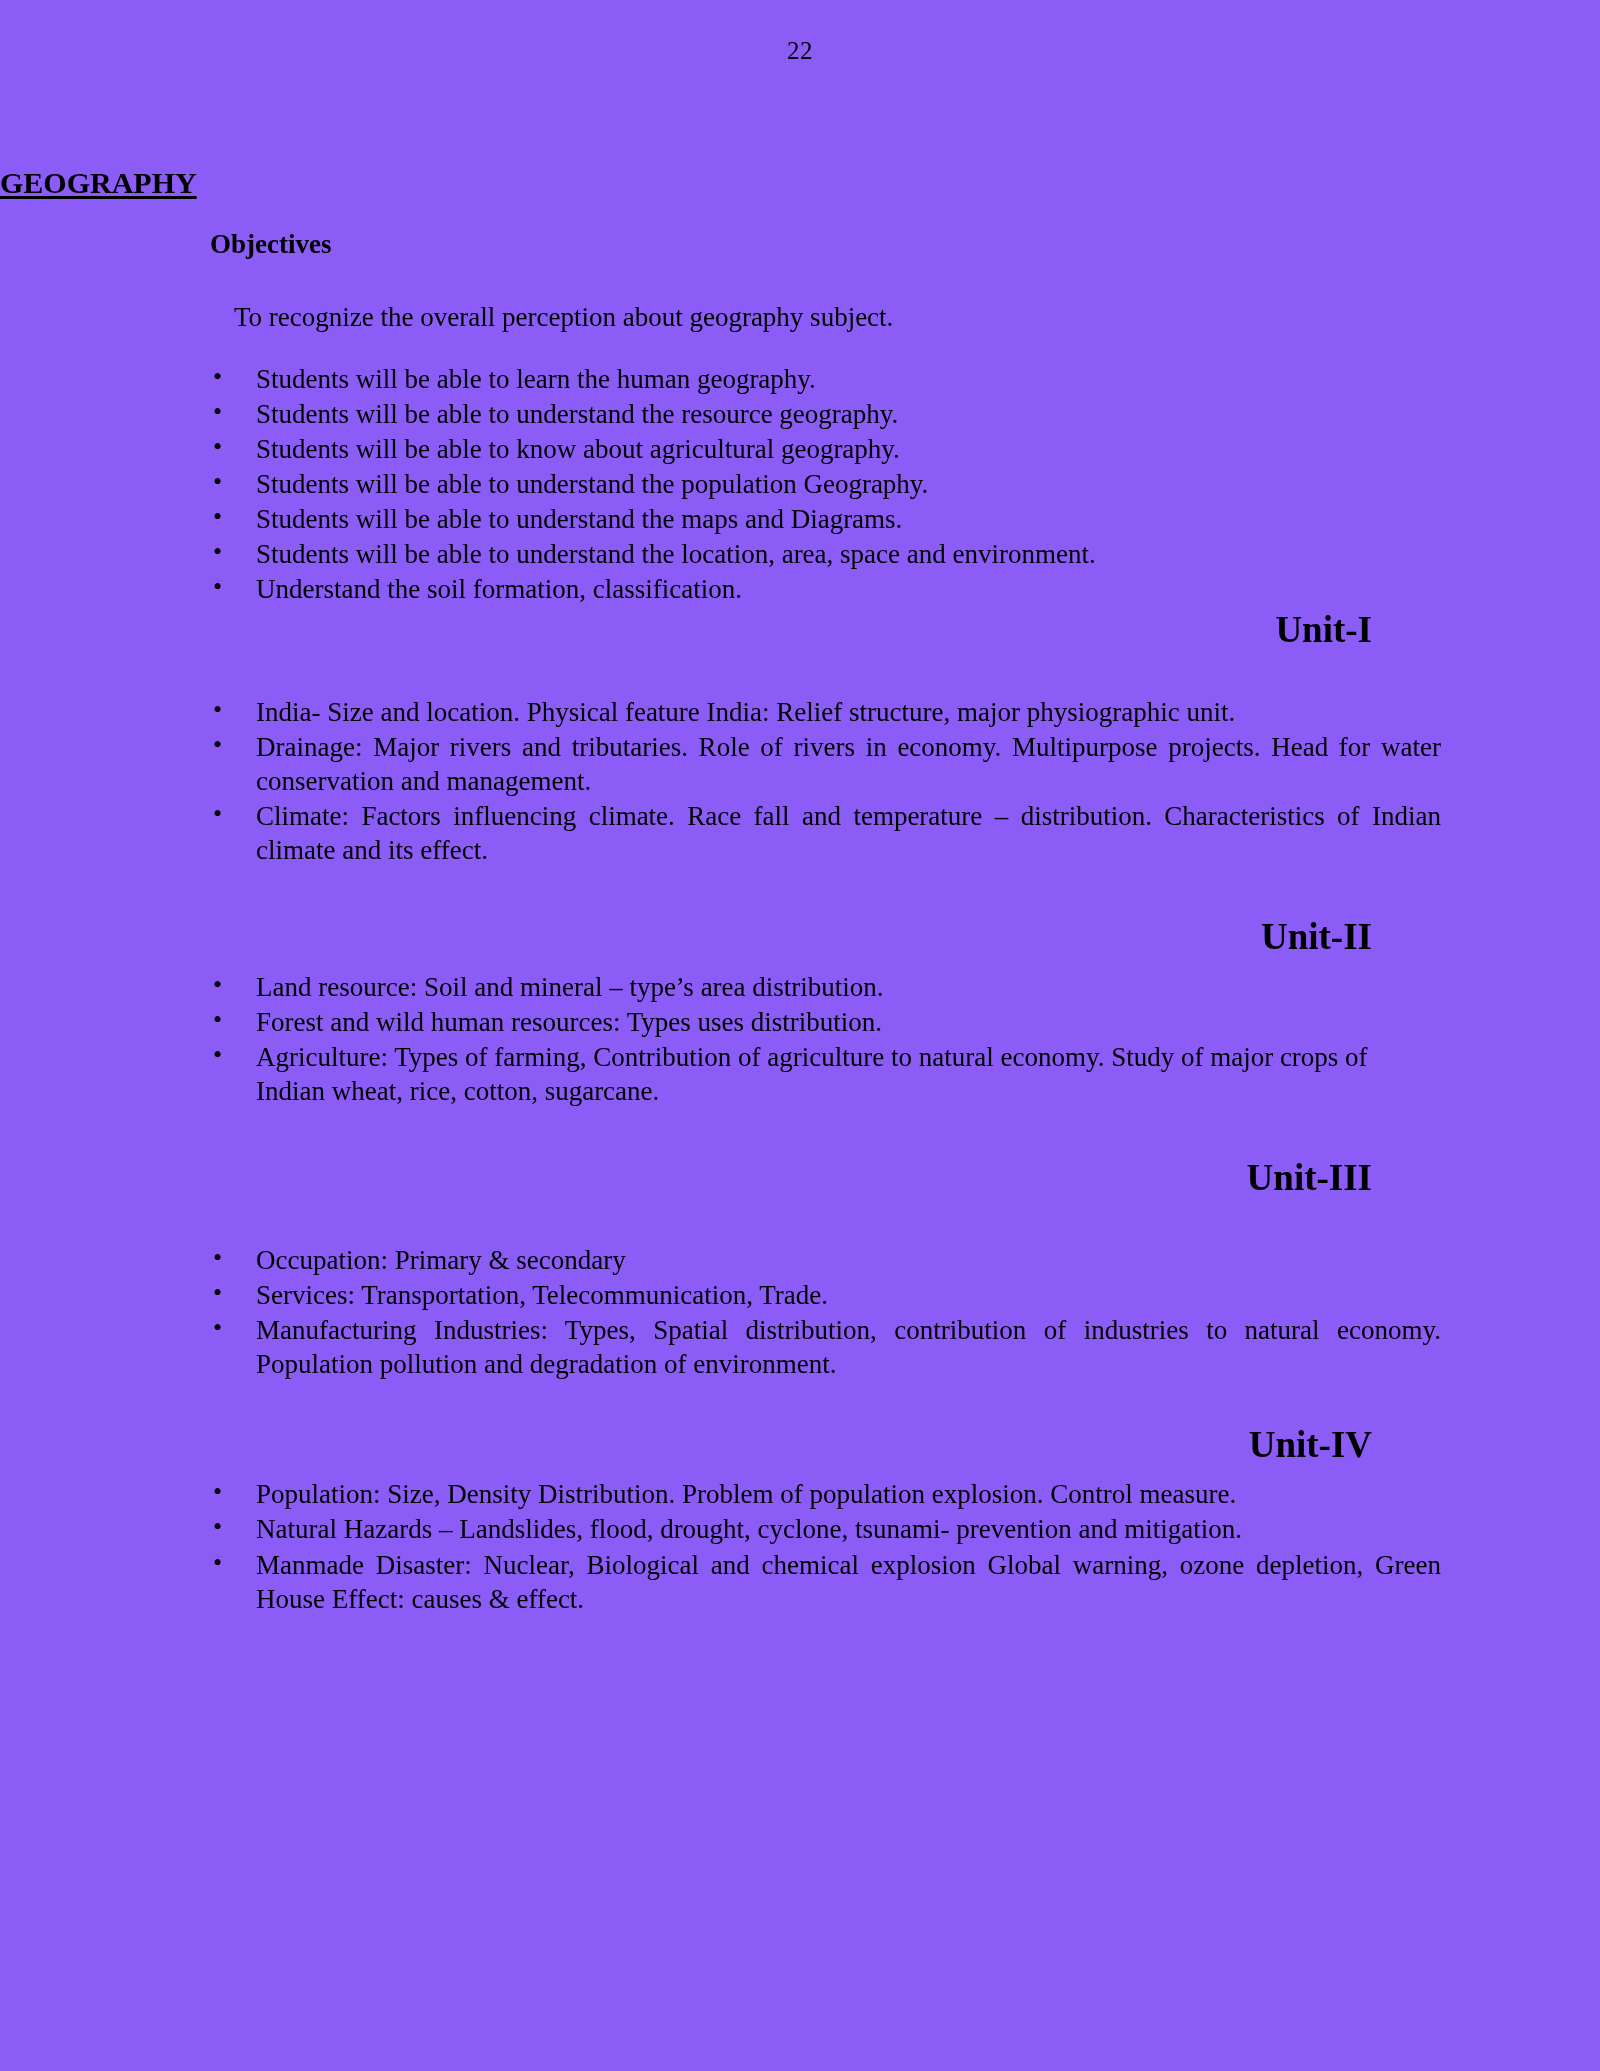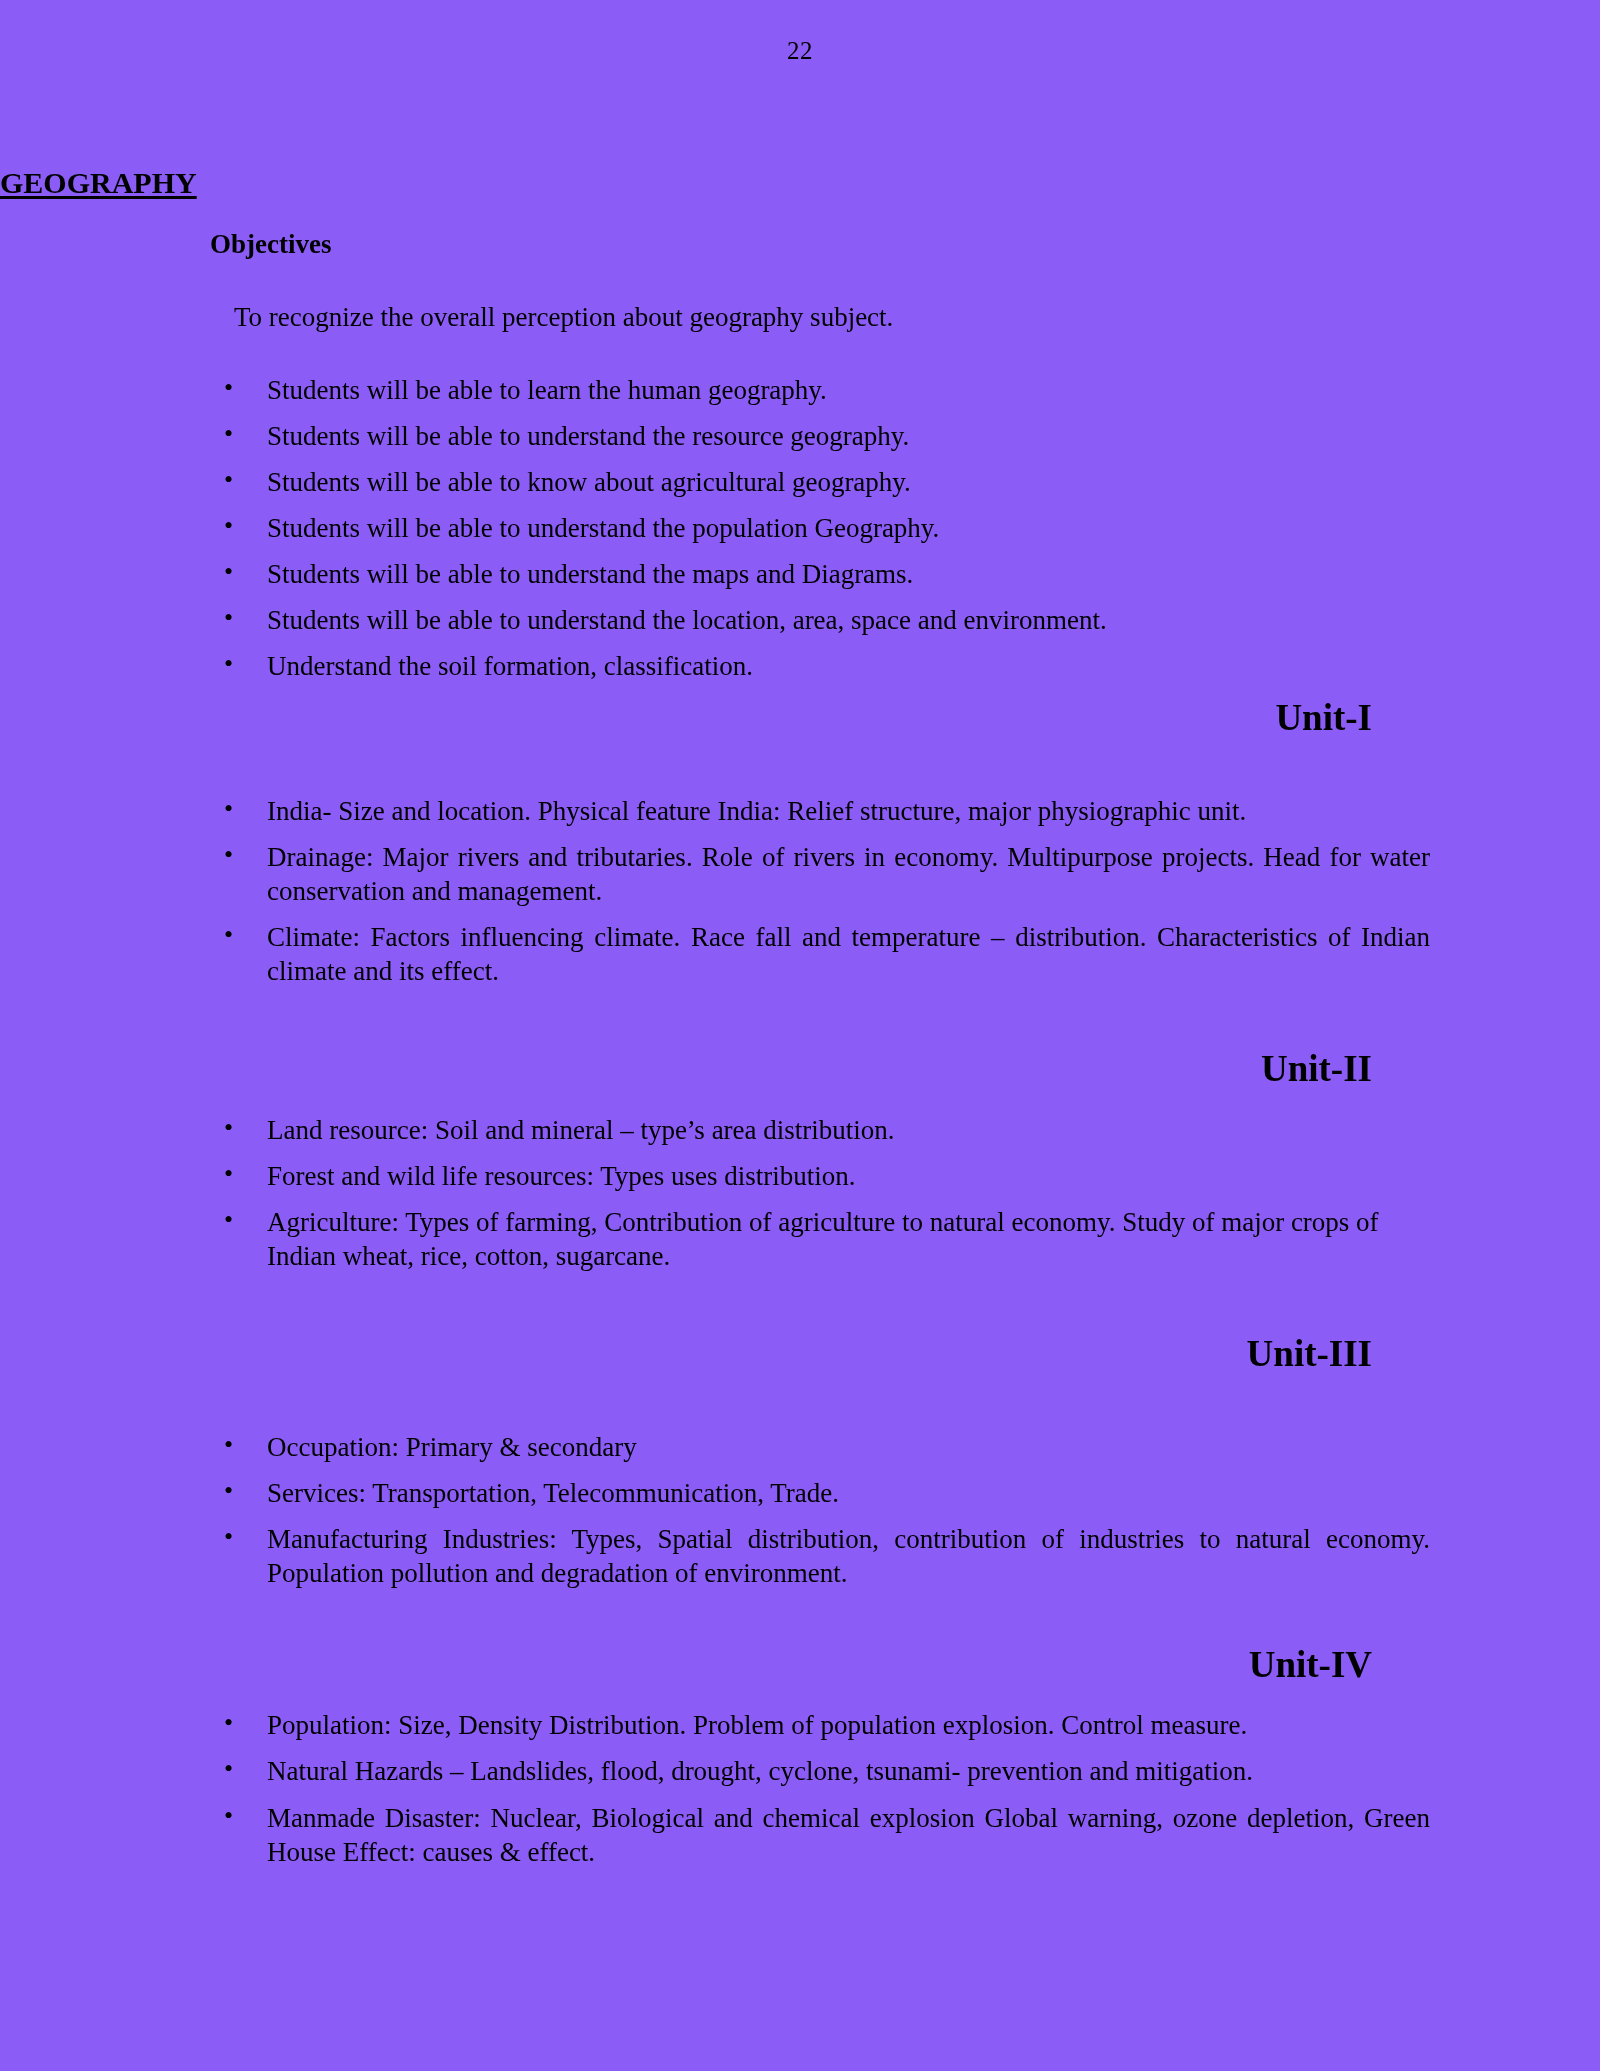--- a/index.html
+++ b/index.html
@@ -89,21 +89,21 @@
   ul.bullets {
     list-style: none;
     margin: 0;
     padding: 0;
   }
   ul.bullets > li {
     position: relative;
     padding-left: 45px;
     font-size: 27px;
     line-height: 1.265;
-    margin: 12px;
+    margin: 1px;
   }
   ul.bullets > li::before {
     content: "\2022";
     position: absolute;
     left: 2px;
     top: -1px;
     font-size: 26px;
     line-height: 1.265;
   }
   ul.bullets > li.just {
@@ -150,21 +150,21 @@
       <li>India- Size and location. Physical feature India: Relief structure, major physiographic unit.</li>
       <li class="just">Drainage: Major rivers and tributaries. Role of rivers in economy. Multipurpose projects. Head for water conservation and management.</li>
       <li class="just">Climate: Factors influencing climate. Race fall and temperature – distribution. Characteristics   of Indian climate and its effect.</li>
     </ul>
 
     <div class="gap-46"></div>
     <div class="unit-heading">Unit-II</div>
     <div class="gap-8"></div>
     <ul class="bullets">
       <li>Land resource: Soil and mineral – type’s area distribution.</li>
-      <li>Forest and wild life resources: Types uses distribution.</li>
+      <li>Forest and wild human resources: Types uses distribution.</li>
       <li>Agriculture: Types of farming, Contribution of agriculture to natural economy. Study of major crops of Indian wheat, rice, cotton, sugarcane.</li>
     </ul>
 
     <div class="gap-46"></div>
     <div class="unit-heading">Unit-III</div>
     <div class="gap-40"></div>
     <ul class="bullets">
       <li>Occupation: Primary &amp; secondary</li>
       <li>Services: Transportation, Telecommunication, Trade.</li>
       <li class="just">Manufacturing Industries: Types, Spatial distribution, contribution of industries to natural economy. Population pollution and degradation of environment.</li>

